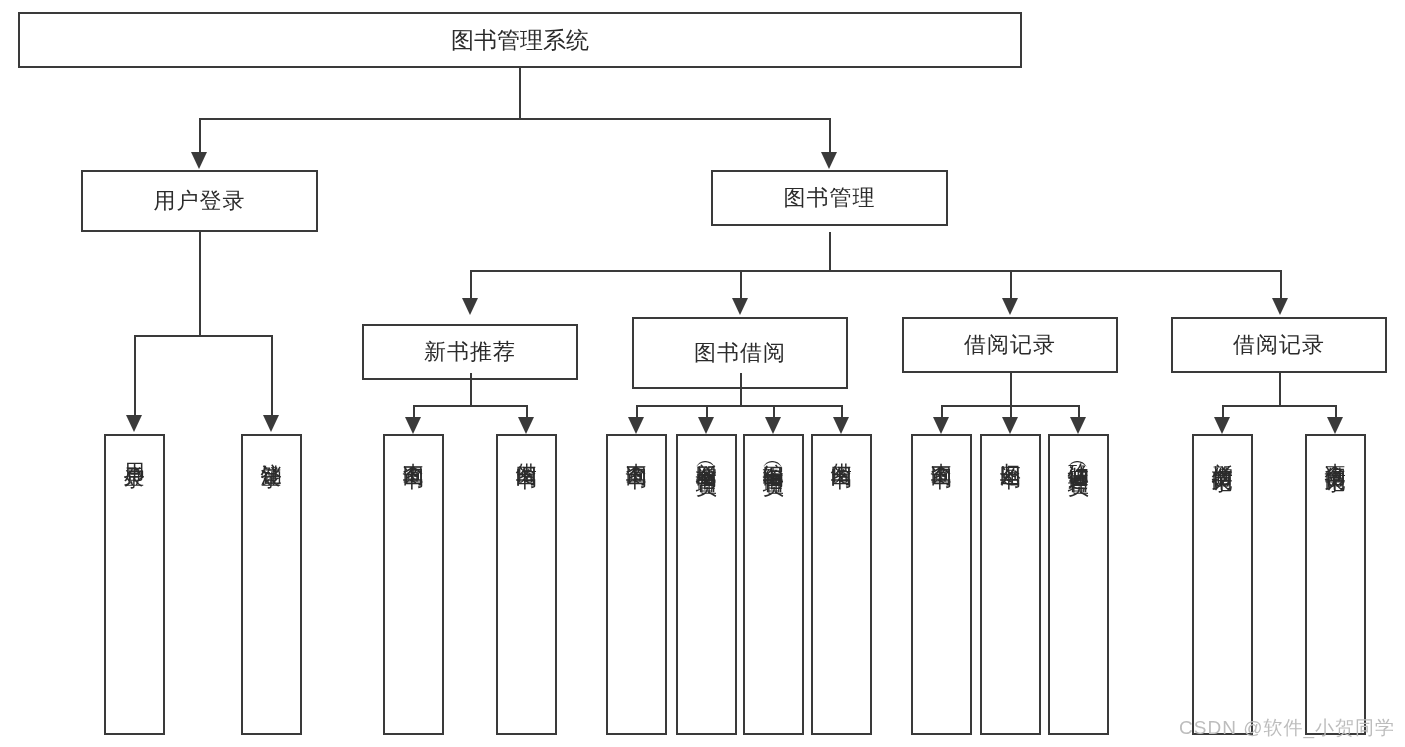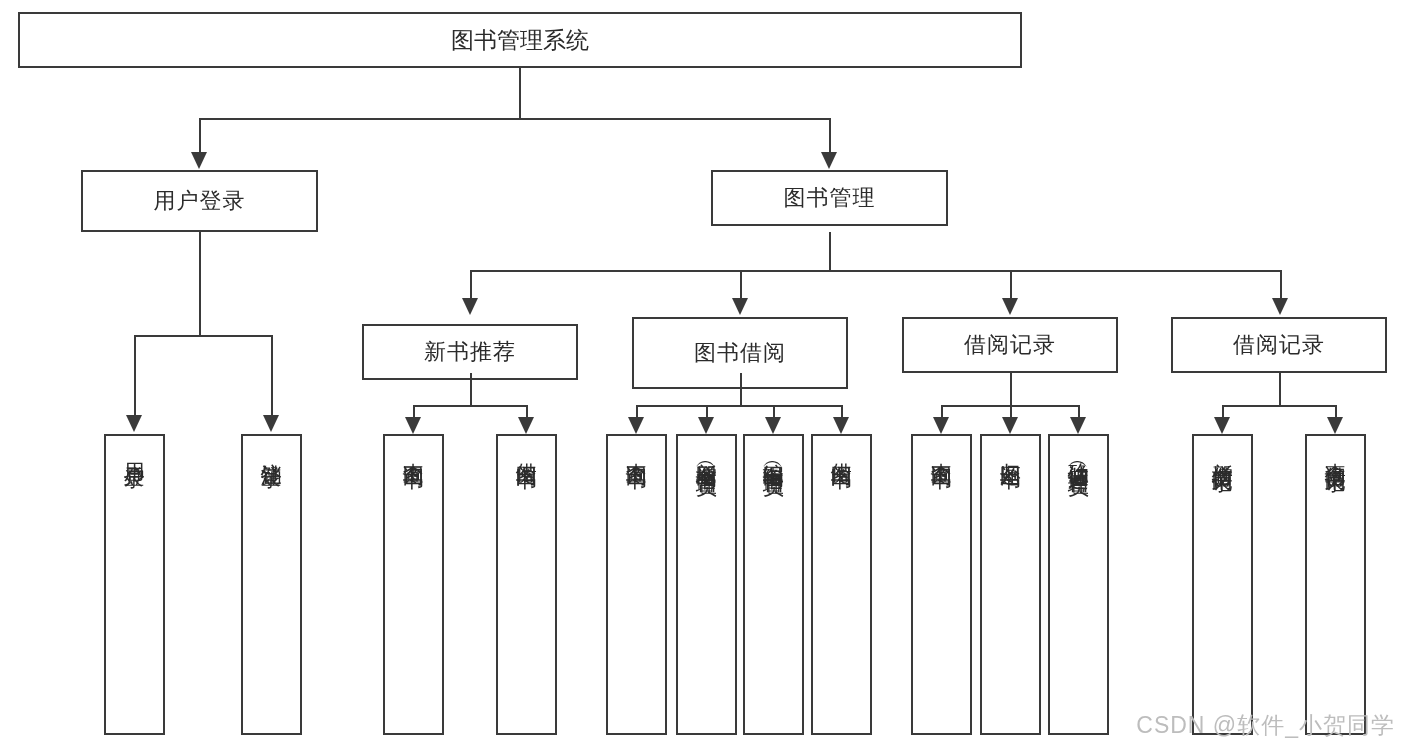--- a/index.html
+++ b/index.html
@@ -58,21 +58,21 @@
     width: 0;
     height: 0;
     border-left: 8px solid transparent;
     border-right: 8px solid transparent;
     border-top: 17px solid #3a3a3a;
   }
   #watermark {
     position: absolute;
     right: 10px;
     bottom: 6px;
-    font-size: 23px;
+    font-size: 19px;
     color: #bdbdbd;
     letter-spacing: 1px;
     white-space: nowrap;
     pointer-events: none;
   }
 </style>
 </head>
 <body>
 
 <div id="canvas">

